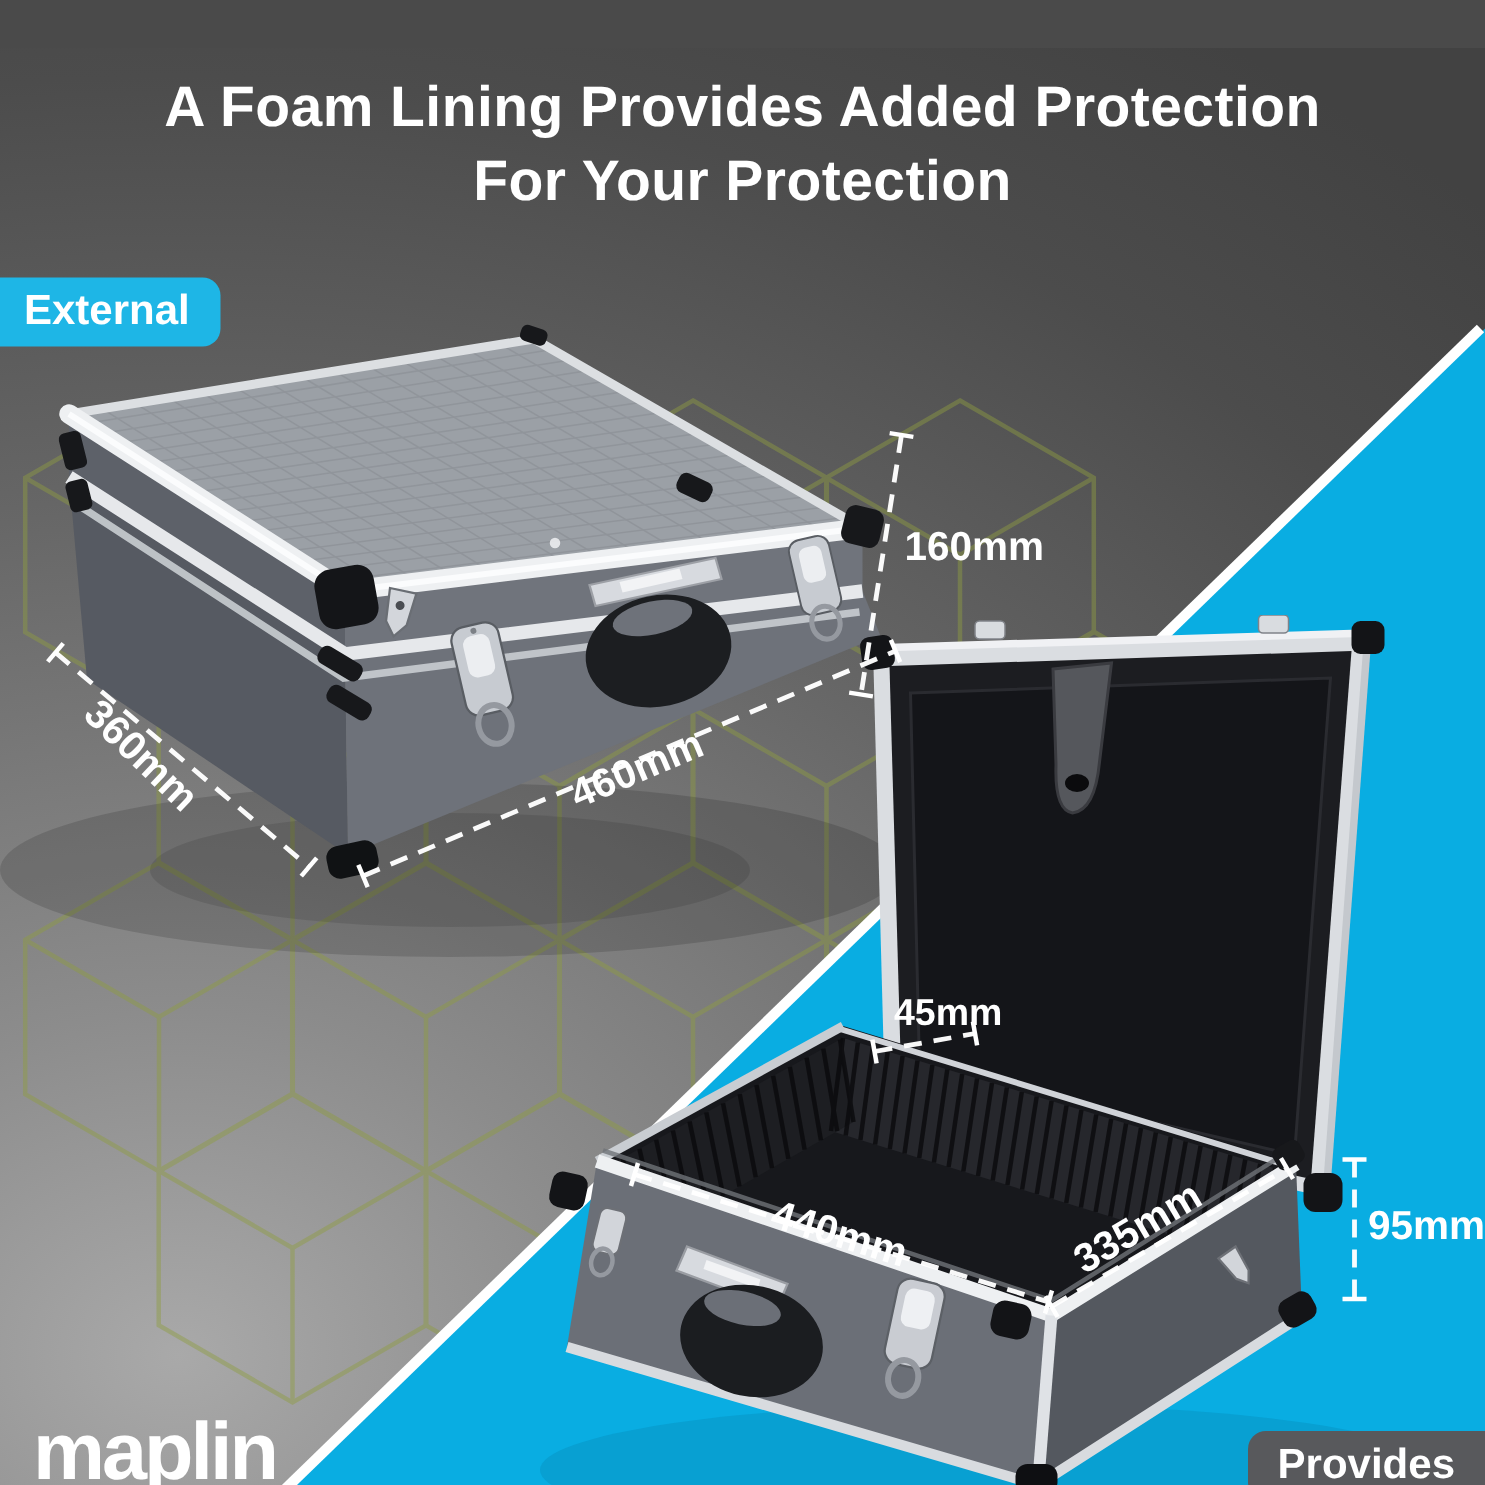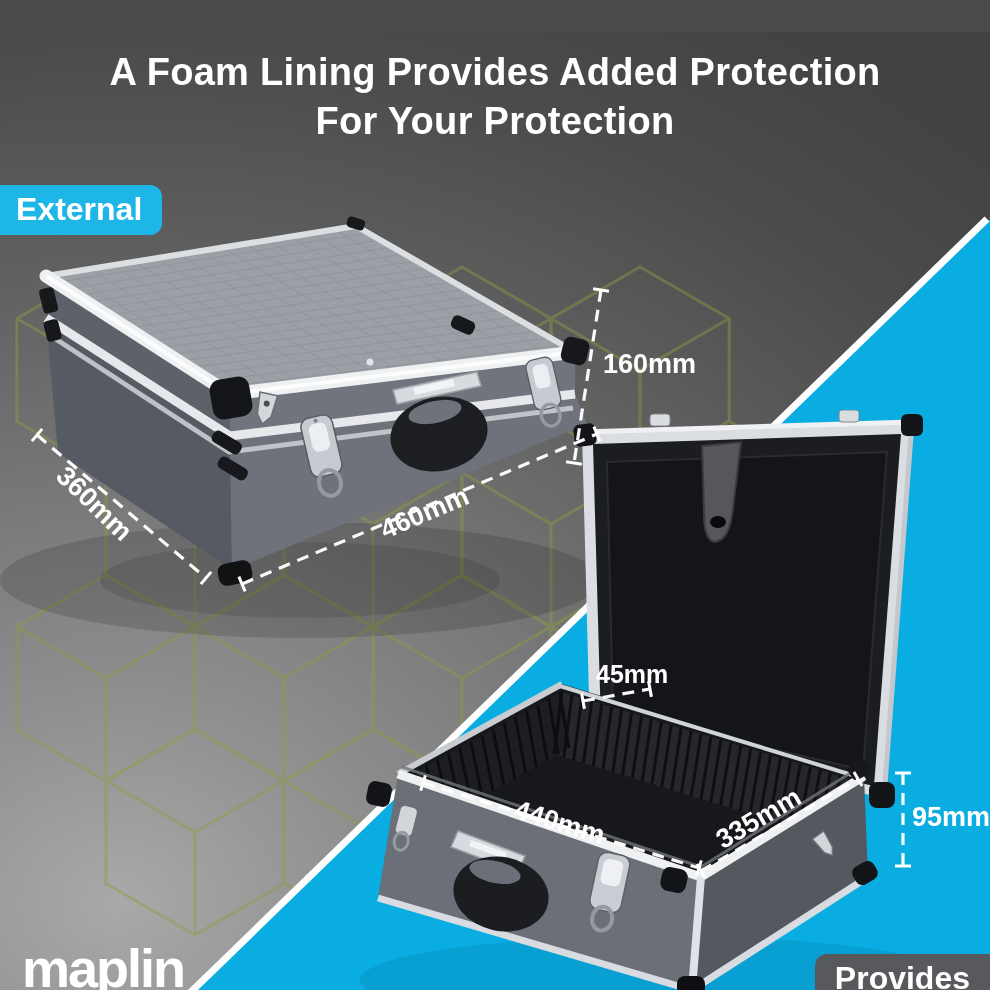--- a/index.html
+++ b/index.html
@@ -18,21 +18,21 @@
   #ext-svg{left:15px;top:178px;}
   #int-svg{left:355px;top:378px;}
   #dim-svg{left:0;top:0;z-index:30;}
   .title{
     position:absolute;left:0;top:16px;width:100%;z-index:20;
     text-align:center;color:#ffffff;font-weight:bold;
     font-size:38px;line-height:1.28;letter-spacing:.3px;
   }
   .badge{
     position:absolute;z-index:40;color:#fff;font-weight:bold;
-    font-size:32px;line-height:1;padding:8px 20px 10px;
+    font-size:28px;line-height:1;padding:8px 20px 10px;
   }
   .badge-external{left:0;top:153px;background:#1eb6e6;border-radius:0 12px 12px 0;padding-left:16px;}
   .badge-internal{right:0;top:922px;background:#58595c;border-radius:12px 0 0 12px;padding-right:20px;}
   .logo{
     position:absolute;left:22px;top:905px;z-index:40;
     color:#fff;font-weight:bold;font-size:54px;letter-spacing:-2px;
   }
   .dimtext{fill:#ffffff;font-weight:bold;font-size:27px;font-family:"Liberation Sans",sans-serif;}
   .dimtext.small{font-size:25px;}
   .dimline{stroke:#ffffff;stroke-width:3.2;stroke-dasharray:12 8;fill:none;opacity:.97;}

